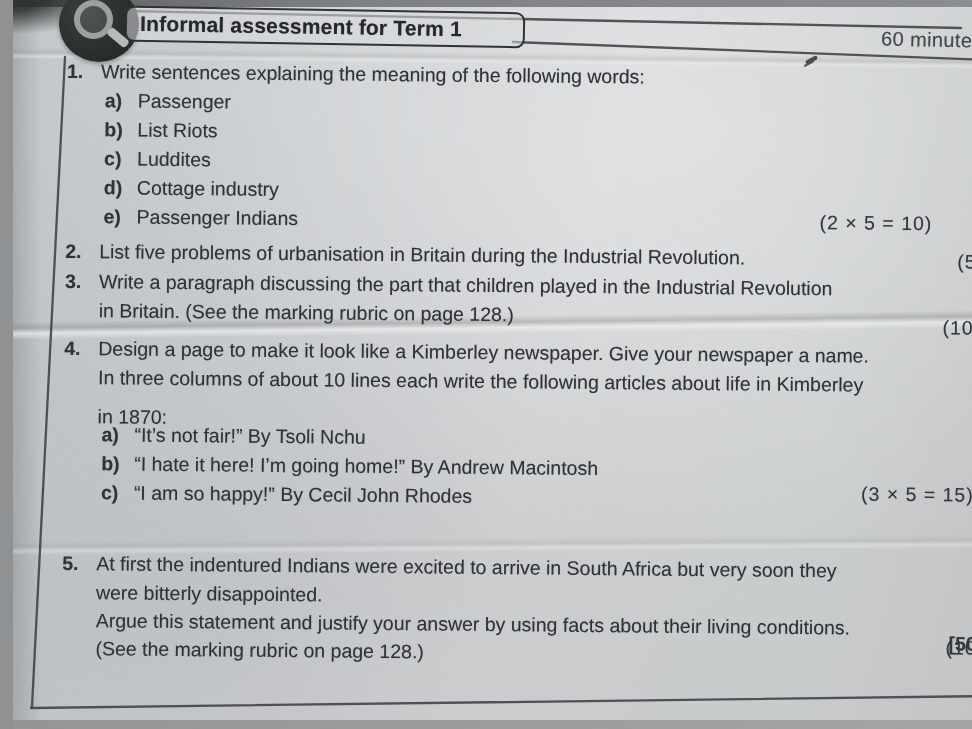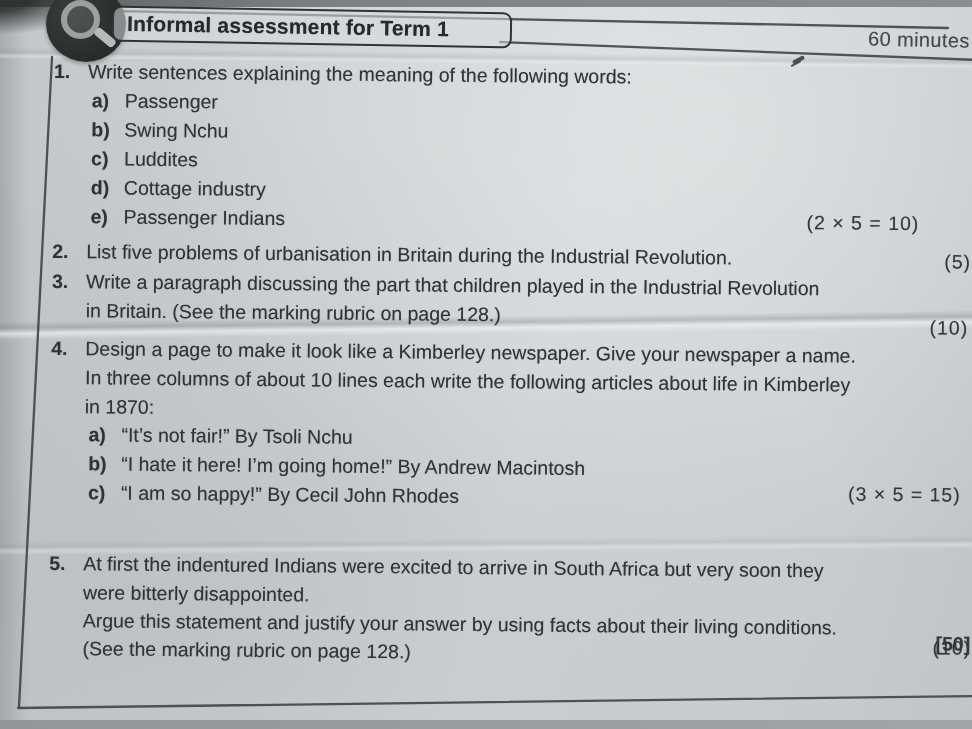--- a/index.html
+++ b/index.html
@@ -2,21 +2,21 @@
 <html><head>
 <meta charset="utf-8">
 <style>
   html,body{margin:0;padding:0;}
   body{
     width:972px;height:729px;overflow:hidden;position:relative;
     background:#8f9192;
     font-family:"Liberation Sans","DejaVu Sans",sans-serif;
     -webkit-font-smoothing:antialiased;
   }
-  .photo{position:absolute;inset:0;overflow:hidden;}
+  .photo{position:absolute;inset:0;overflow:hidden;margin-left:13px;}
   .paper{
     position:absolute;left:0;right:0;top:6px;bottom:8px;
     background:
       linear-gradient(to right, rgba(96,98,100,.28), rgba(0,0,0,0) 3%),
       radial-gradient(ellipse at 72% 18%, rgba(255,255,255,.30), rgba(255,255,255,0) 55%),
       radial-gradient(ellipse at 20% 85%, rgba(120,122,124,.18), rgba(255,255,255,0) 60%),
       linear-gradient(105deg,#c4c7c9 0%,#cfd2d4 30%,#d4d6d8 55%,#cbcecf 80%,#c2c4c6 100%);
   }
   .top-edge{position:absolute;top:0;left:0;right:0;height:7px;
     background:linear-gradient(to right,#5e6061,#7e8083 35%,#8b8d90);}
@@ -95,21 +95,21 @@
 
   <div class="content">
 
     <div class="row" style="top:60px">
       <span class="num">1.</span><span class="txt">Write sentences explaining the meaning of the following words:</span>
     </div>
     <div class="row sub" style="top:89px">
       <span class="lbl">a)</span><span class="txt">Passenger</span>
     </div>
     <div class="row sub" style="top:118px">
-      <span class="lbl">b)</span><span class="txt">Swing Nchu</span>
+      <span class="lbl">b)</span><span class="txt">List Riots</span>
     </div>
     <div class="row sub" style="top:147px">
       <span class="lbl">c)</span><span class="txt">Luddites</span>
     </div>
     <div class="row sub" style="top:176px">
       <span class="lbl">d)</span><span class="txt">Cottage industry</span>
     </div>
     <div class="row sub" style="top:205px">
       <span class="lbl">e)</span><span class="txt">Passenger Indians</span>
     </div>
@@ -123,21 +123,21 @@
     <div class="row" style="top:270px">
       <span class="num">3.</span><span class="txt">Write a paragraph discussing the part that children played in the Industrial Revolution</span>
     </div>
     <div class="row cont" style="top:299px">in Britain. (See the marking rubric on page 128.)</div>
     <div class="marks" style="top:308px;left:932px">(10)</div>
 
     <div class="row" style="top:337px">
       <span class="num">4.</span><span class="txt">Design a page to make it look like a Kimberley newspaper. Give your newspaper a name.</span>
     </div>
     <div class="row cont" style="top:366px">In three columns of about 10 lines each write the following articles about life in Kimberley</div>
-    <div class="row cont" style="top:395px">in 1870:</div>
+    <div class="row cont" style="top:405px">in 1870:</div>
     <div class="row sub" style="top:423px">
       <span class="lbl">a)</span><span class="txt">“It’s not fair!” By Tsoli Nchu</span>
     </div>
     <div class="row sub" style="top:452px">
       <span class="lbl">b)</span><span class="txt">“I hate it here! I’m going home!” By Andrew Macintosh</span>
     </div>
     <div class="row sub" style="top:481px">
       <span class="lbl">c)</span><span class="txt">“I am so happy!” By Cecil John Rhodes</span>
     </div>
     <div class="marks" style="top:475px;left:852px">(3 × 5 = 15)</div>

